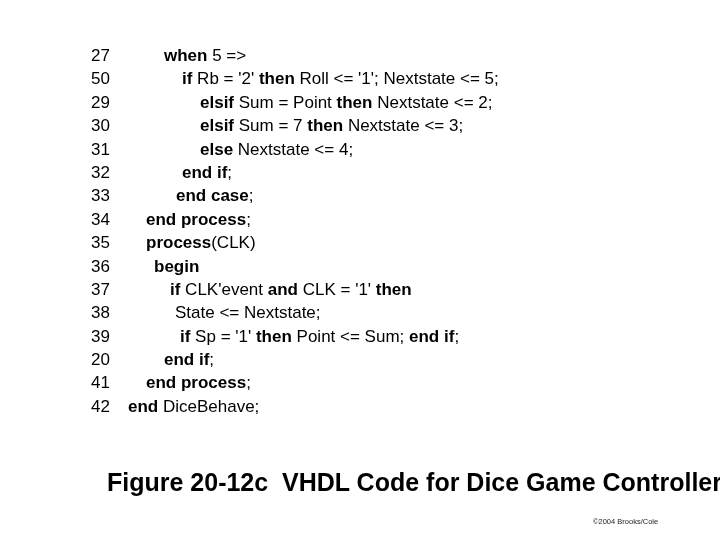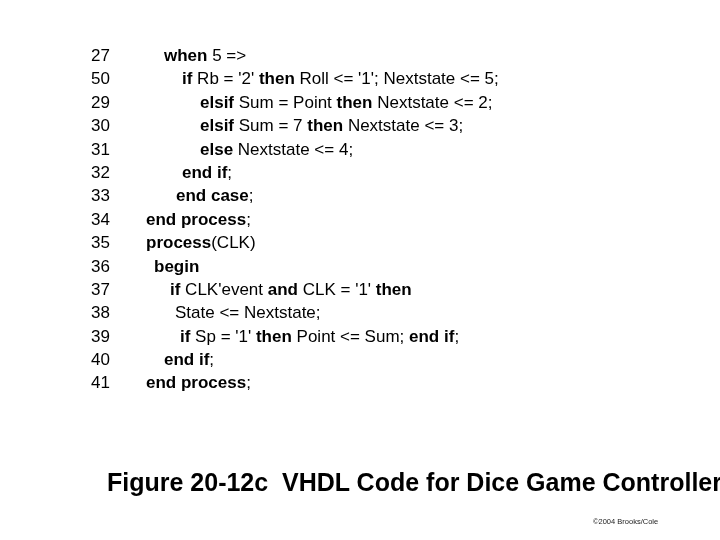--- a/index.html
+++ b/index.html
@@ -23,18 +23,19 @@
     <div class="line"><span class="ln">30</span><span class="txt" style="left: 200px;"><span class="kw">elsif</span><span> Sum = 7 </span><span class="kw">then</span><span> Nextstate &lt;= 3;</span></span></div>
     <div class="line"><span class="ln">31</span><span class="txt" style="left: 200px;"><span class="kw">else</span><span> Nextstate &lt;= 4;</span></span></div>
     <div class="line"><span class="ln">32</span><span class="txt" style="left: 182px;"><span class="kw">end if</span><span>;</span></span></div>
     <div class="line"><span class="ln">33</span><span class="txt" style="left: 176px;"><span class="kw">end case</span><span>;</span></span></div>
     <div class="line"><span class="ln">34</span><span class="txt" style="left: 146px;"><span class="kw">end process</span><span>;</span></span></div>
     <div class="line"><span class="ln">35</span><span class="txt" style="left: 146px;"><span class="kw">process</span><span>(CLK)</span></span></div>
     <div class="line"><span class="ln">36</span><span class="txt" style="left: 154px;"><span class="kw">begin</span></span></div>
     <div class="line"><span class="ln">37</span><span class="txt" style="left: 170px;"><span class="kw">if</span><span> CLK'event </span><span class="kw">and</span><span> CLK = '1' </span><span class="kw">then</span></span></div>
     <div class="line"><span class="ln">38</span><span class="txt" style="left: 175px; text-align: center;"><span>State &lt;= Nextstate;</span></span></div>
     <div class="line"><span class="ln">39</span><span class="txt" style="left: 180px;"><span class="kw">if</span><span> Sp = '1' </span><span class="kw">then</span><span> Point &lt;= Sum; </span><span class="kw">end if</span><span>;</span></span></div>
-    <div class="line"><span class="ln">40</span><span class="txt" style="left: 164px;"><span class="kw">end if</span><span>;</span></span></div>
+    <div class="line"><span class="ln">20</span><span class="txt" style="left: 164px;"><span class="kw">end if</span><span>;</span></span></div>
     <div class="line"><span class="ln">41</span><span class="txt" style="left: 146px;"><span class="kw">end process</span><span>;</span></span></div>
+    <div class="line"><span class="ln">42</span><span class="txt" style="left: 128px;"><span class="kw">end</span><span> DiceBehave;</span></span></div>
   </div>
 
 <div class="caption">Figure 20-12c  VHDL Code for Dice Game Controller</div>
 <div class="copyright">©2004 Brooks/Cole</div>
 
 </body></html>

